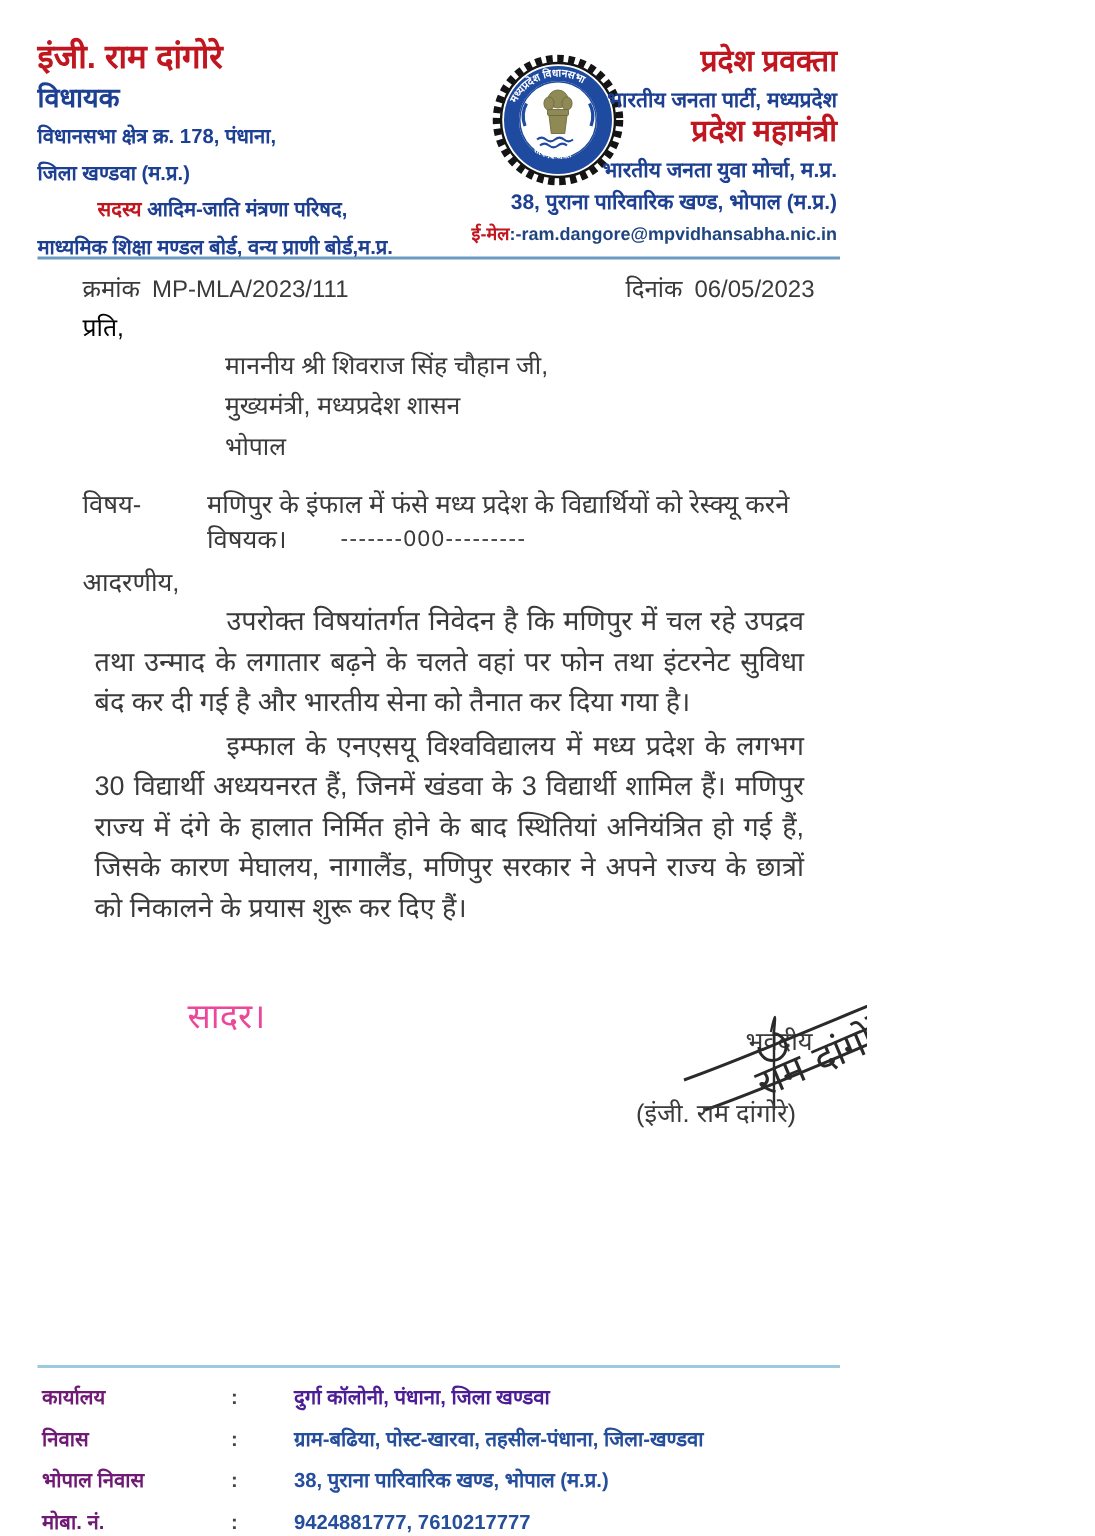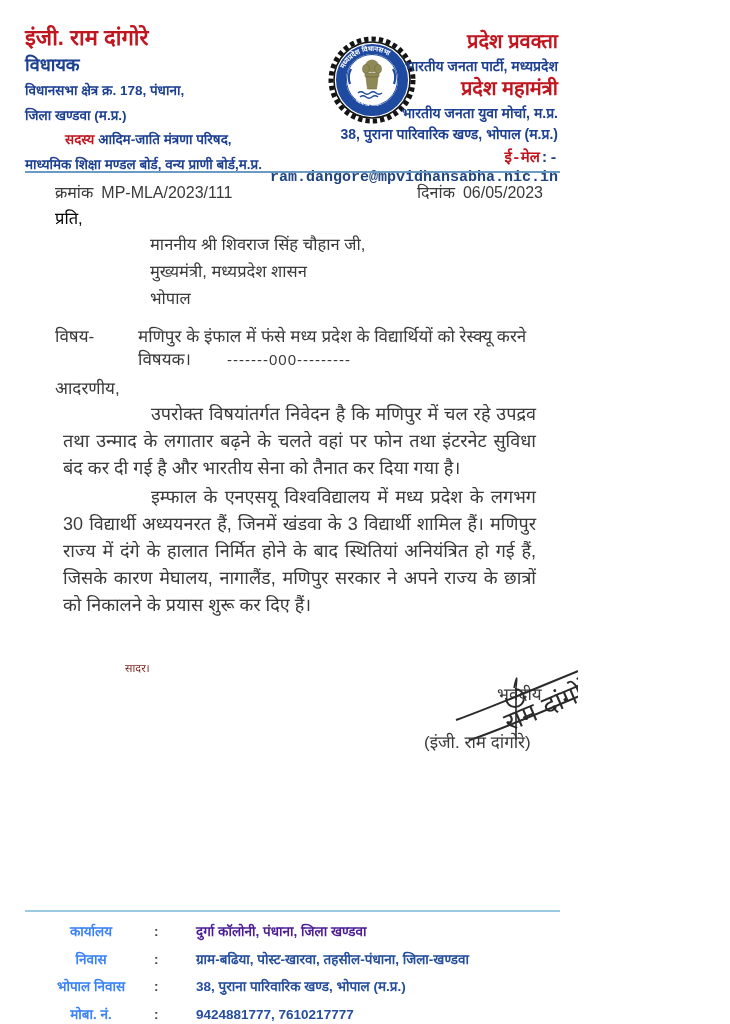--- a/index.html
+++ b/index.html
@@ -13,47 +13,47 @@
   .h-name{color:#c0161f;font-size:22px;font-weight:bold;}
   .h-role{color:#1d4092;font-size:18px;font-weight:bold;margin-top:2px;}
   .h-detail{color:#1d4092;font-size:13.5px;font-weight:bold;margin-top:5px;line-height:1.45;}
   .red{color:#c0161f;margin-left:40px;}
   
   .emblem{left:326px;top:32px;width:92px;height:96px;}
   
   .h-right{right:20px;top:28px;width:330px;text-align:right;line-height:1.3;}
   .h-role-big{color:#c0161f;font-size:20px;font-weight:bold;}
   .h-org{color:#1d4092;font-size:14px;font-weight:bold;margin-top:3px;}
-  .h-email{font-size:15px;margin-top:5px;font-family:Liberation Mono, monospace;}
+  .h-email{font-size:12px;margin-top:5px;}
   .h-email .lbl{color:#c0161f;font-weight:bold;}
   .h-email .val{color:#20457e;font-weight:bold;}
   .rule-top{left:25px;right:18px;top:171px;border-top:2px solid #6b9ac2;height:0;}
   .rule-bottom{left:25px;right:18px;top:910px;border-top:2px solid #9ccadf;height:0;}
   
   .meta{left:55px;right:35px;top:181px;display:flex;justify-content:space-between;font-size:16px;color:#3a3a3a;}
   .meta .part{white-space:nowrap;}
   .meta .lbl{margin-right:8px;}
   
   .to-label{left:55px;top:206px;font-size:16.5px;color:#000000;}
   .recipient{left:150px;top:231px;font-size:16.5px;color:#3a3a3a;line-height:27px;}
   .subject-row{left:55px;right:40px;top:324px;display:flex;font-size:17px;color:#3a3a3a;}
   .subject-row .s-lbl{width:83px;flex:0 0 83px;}
   .subject-row .s-txt{flex:1;}
   .divider{left:0;right:0;top:351px;text-align:center;font-size:15px;color:#3a3a3a;letter-spacing:1px;}
   .salutation{left:55px;top:376px;font-size:17px;color:#3a3a3a;}
   .para{left:45px;right:42px;font-size:18px;line-height:27px;color:#3a3a3a;text-align:justify;text-indent:88px;margin-left:18px;}
   .p1{top:401px;} .p2{top:484px;} .p3{top:597px;}
-  .regards{left:125px;top:660px;font-size:11px;color:#7f1d1d;}
+  .regards{left:125px;top:660px;font-size:23px;color:#ec4899;}
   .closing-word{left:497px;top:682px;font-size:17px;color:#3a3a3a;}
   .signature{left:448px;top:628px;width:230px;height:122px;}
   .signatory{left:424px;top:730px;font-size:17px;color:#3a3a3a;}
   
   .footer{left:28px;right:20px;top:918px;}
   .f-row{display:flex;line-height:27.5px;font-size:13.5px;font-weight:bold;}
-  .f-lbl{flex:0 0 126px;color:#3b82f6;text-align:center;}
+  .f-lbl{flex:0 0 126px;color:#701a75;}
   .f-colon{flex:0 0 42px;color:#444;}
   .f-val{flex:1;color:#254e9c;}
   .f-val-red{color:#4c1d95;}
 </style>
 </head>
 <body>
 
 <div class="page">
 
   <div class="abs h-left">

